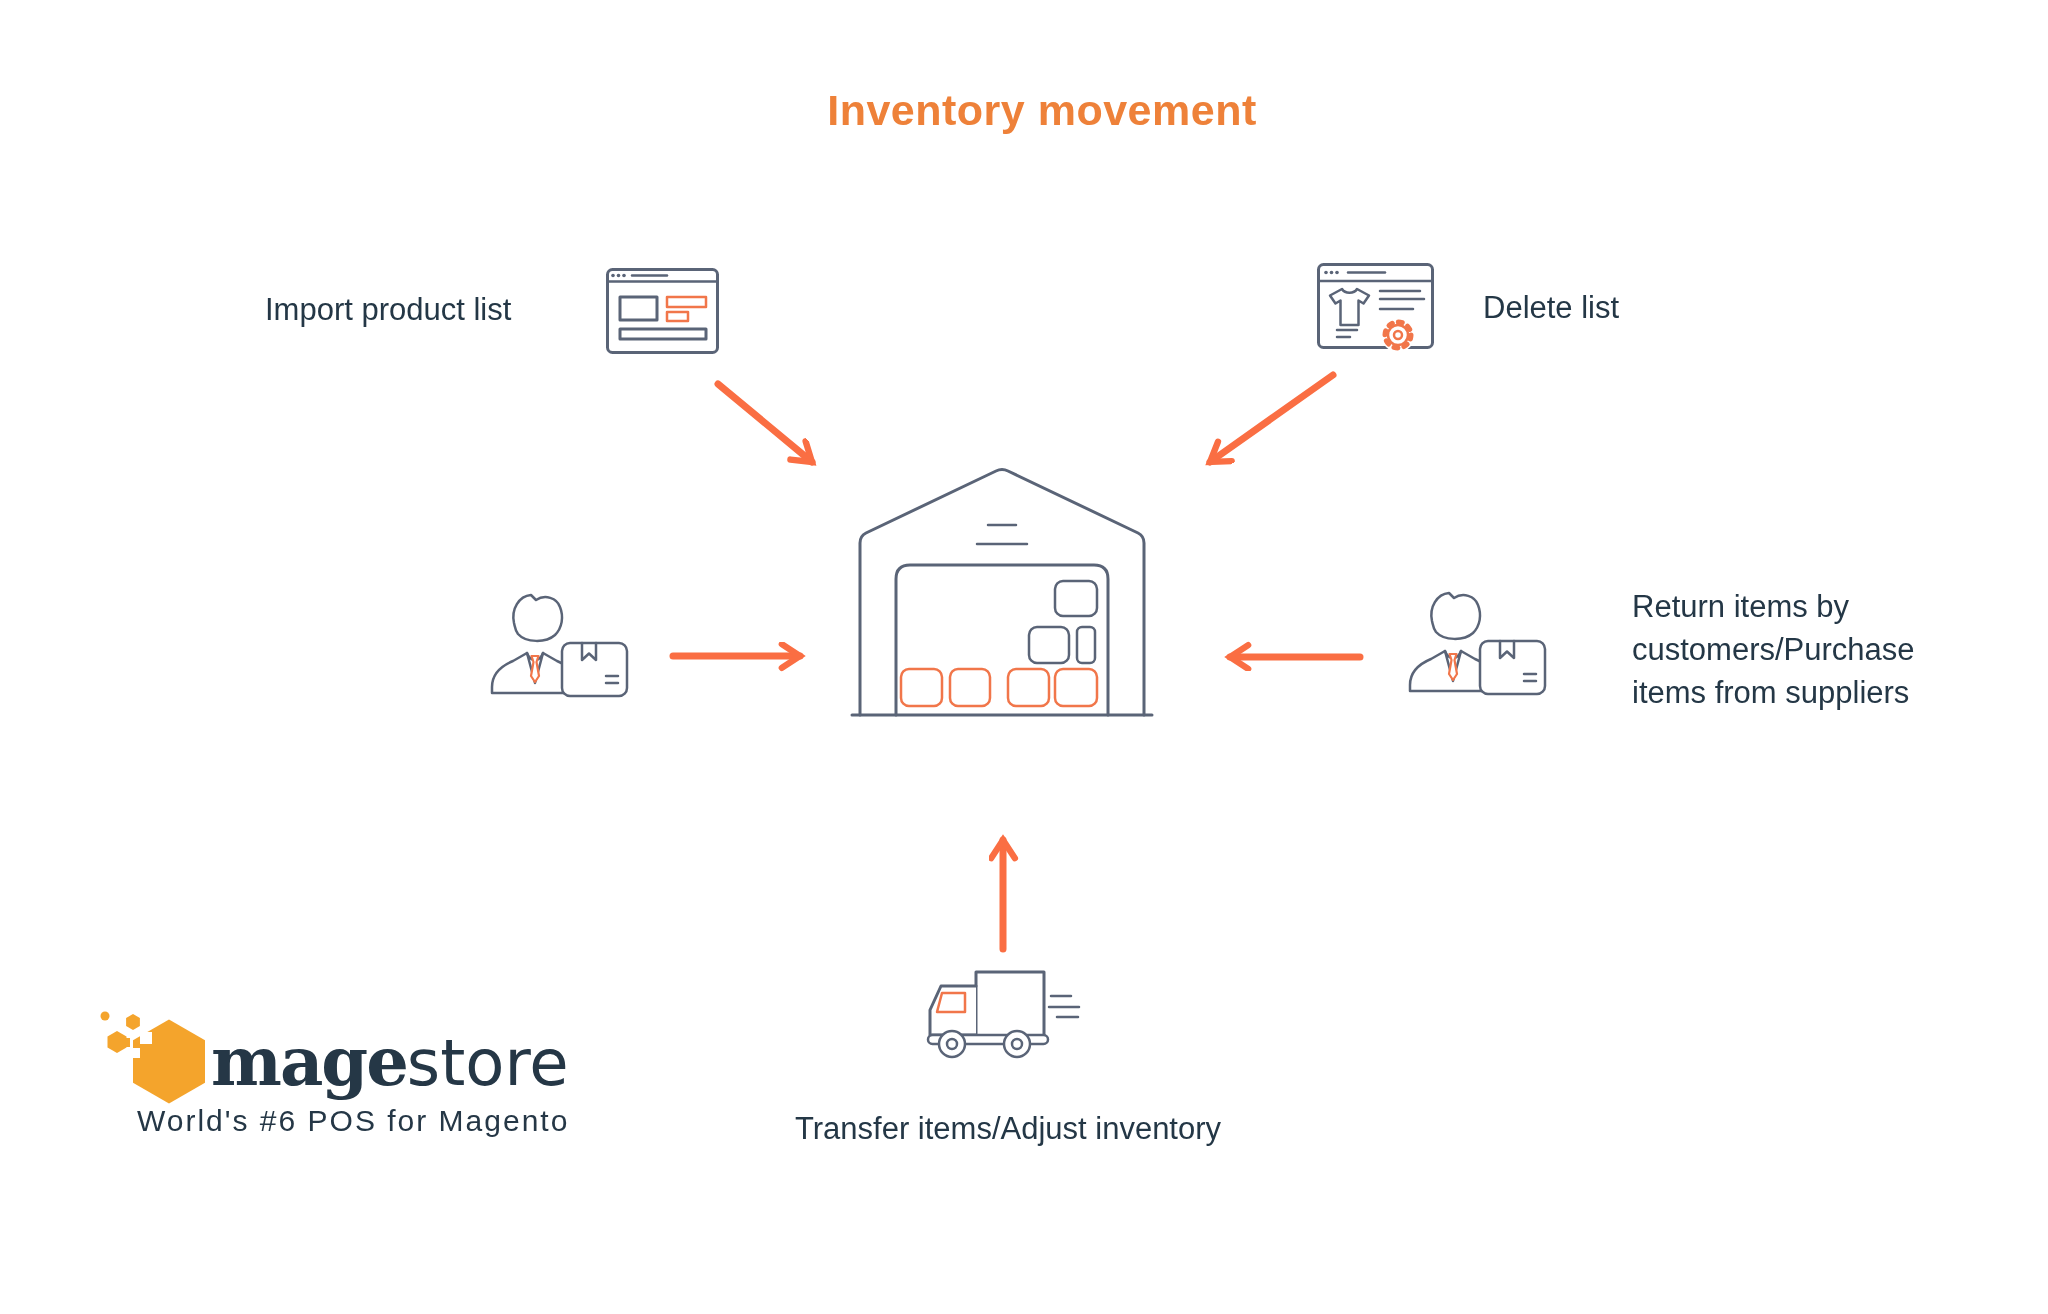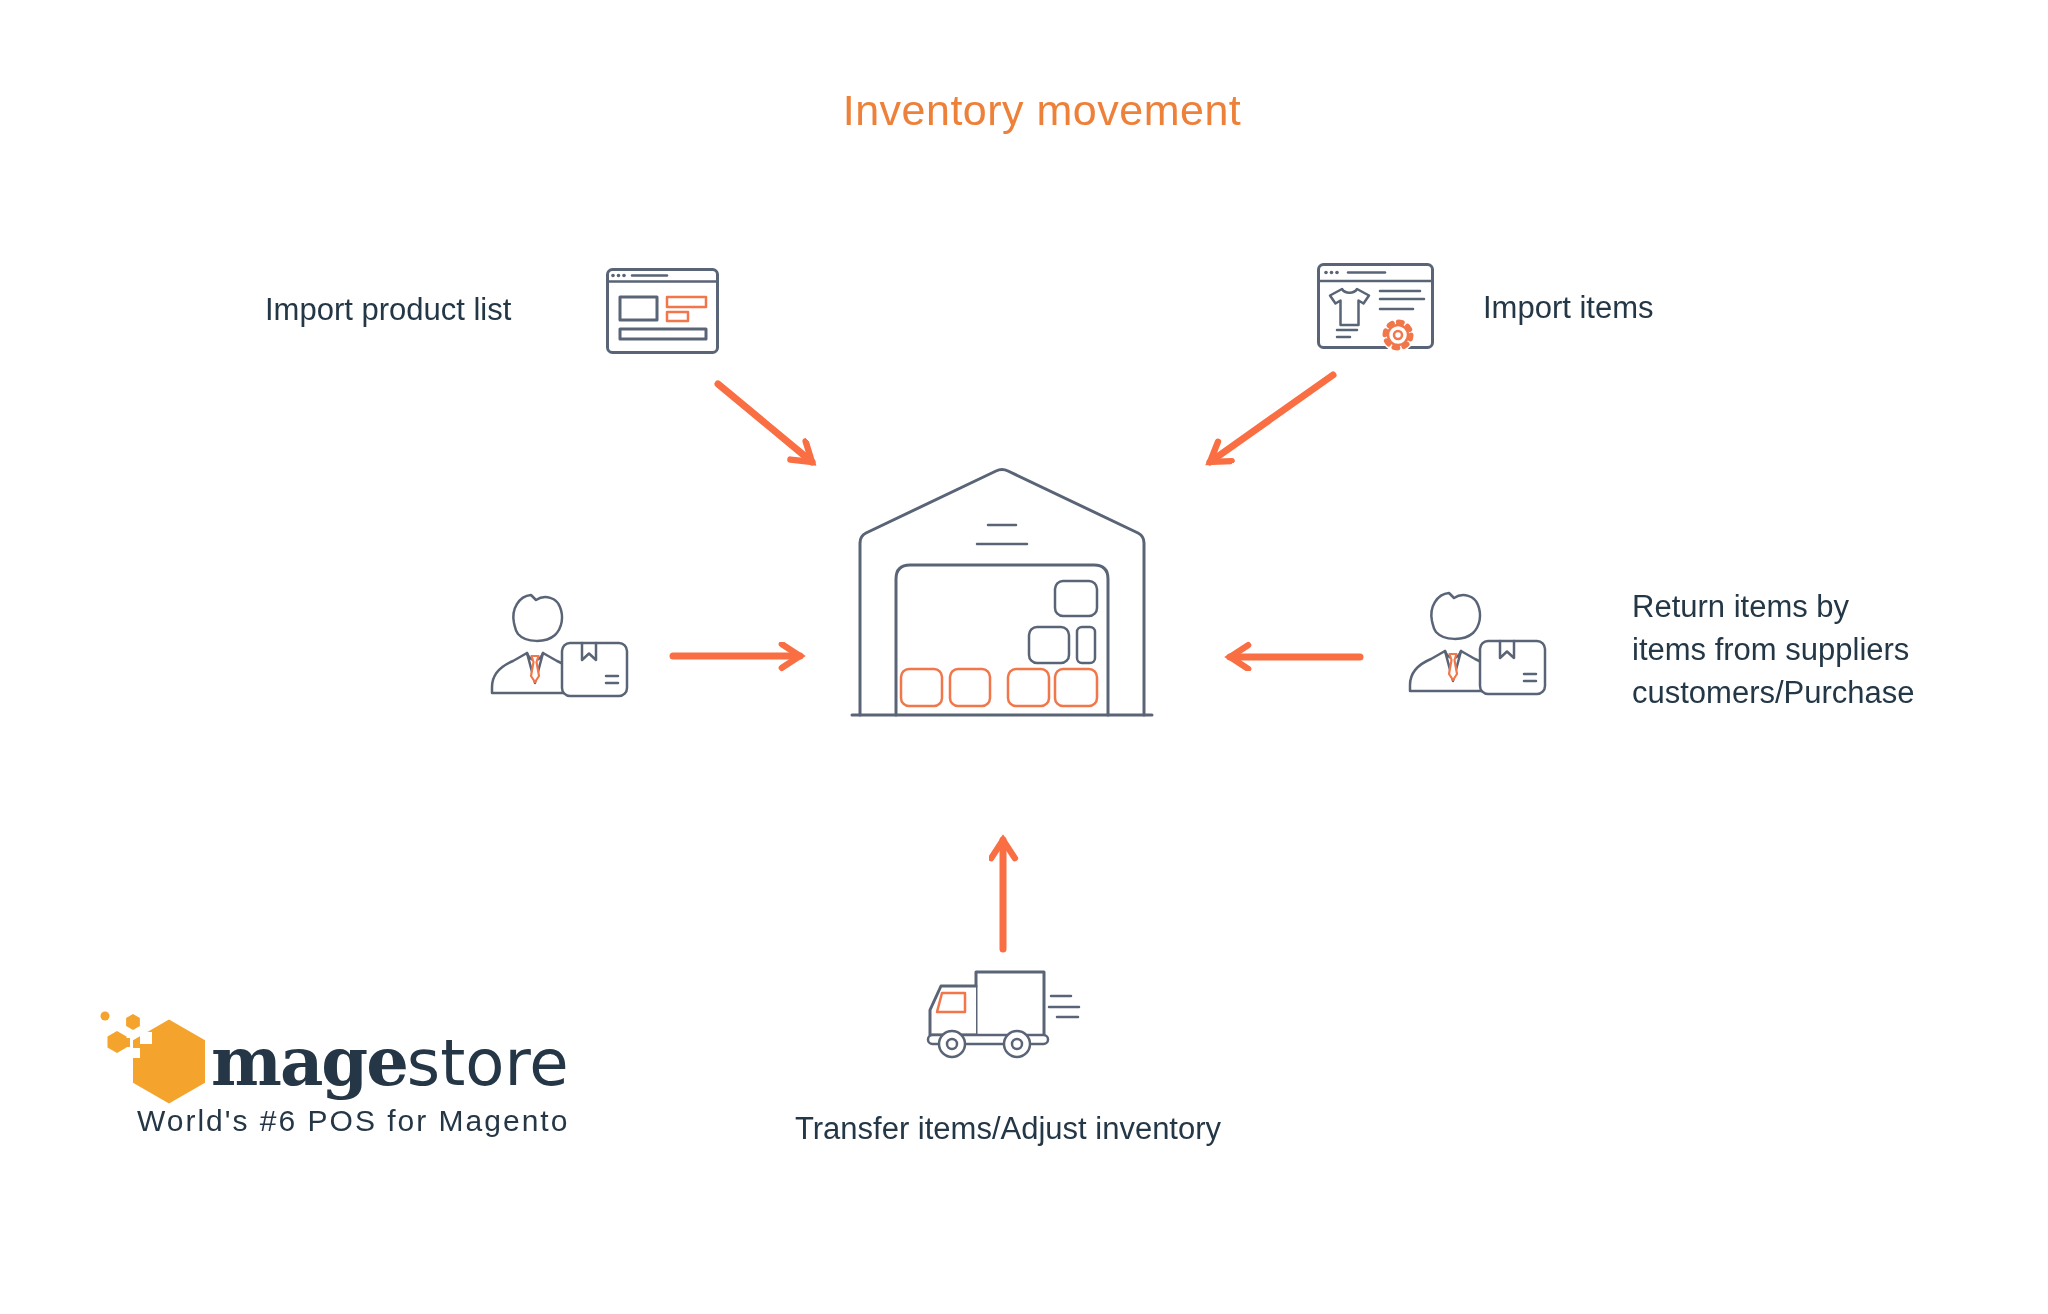--- a/index.html
+++ b/index.html
@@ -14,21 +14,21 @@
     --background:#ffffff;
   }
   html,body{margin:0;padding:0;background:#e9e9e9;}
   #canvas{
     position:relative;width:2048px;height:1314px;background:var(--background,#fff);
     overflow:hidden;font-family:"Liberation Sans",sans-serif;
   }
   .abs{position:absolute;}
   .title{
     top:86px;left:36px;width:2012px;text-align:center;
-    font-size:43px;font-weight:normal;color:var(--title-orange);
+    font-size:43px;font-weight:bold;color:var(--title-orange);
     letter-spacing:.5px;
   }
   .label{color:var(--label-navy);font-size:31px;line-height:43px;white-space:nowrap;}
   .import-label{left:265px;top:288px;}
   .delete-label{left:1483px;top:286px;}
   .ship-label{left:102px;top:585px;}
   .return-label{left:1632px;top:585px;}
   .transfer-label{left:708px;top:1107px;width:600px;text-align:center;}
   .warehouse-label{left:852px;top:747px;width:300px;text-align:center;
     font-size:33px;color:var(--warehouse-label);}
@@ -102,21 +102,21 @@
     <path class="sn fw" stroke-width="2.5" d="M25 26 L13 32.5 L18.5 40.5 L23.5 37.5 V62 H41.5 V37.5 L46.5 40.5 L52 32.5 L40 26 C37 31 28 31 25 26 Z"></path>
     <path class="sn" stroke-width="2.5" d="M63 28 H103 M63 36 H107 M63 46 H96"></path>
     <path class="sn" stroke-width="2.5" d="M20 67 H40 M20 74 H33"></path>
     <g>
       <circle fill="#ffffff" cx="81" cy="72" r="17"></circle>
       <circle class="so" stroke-width="5" stroke-dasharray="4 6.2" cx="81" cy="72" r="13"></circle>
       <circle class="so fw" stroke-width="2.5" cx="81" cy="72" r="10"></circle>
       <circle class="so" stroke-width="2.5" cx="81" cy="72" r="4"></circle>
     </g>
   </svg>
-  <div class="abs label delete-label">Import items</div>
+  <div class="abs label delete-label">Delete list</div>
 
   <svg class="abs icon" style="left:852px;top:465px" width="300" height="252" viewBox="0 0 300 252">
     <path class="sn fw" stroke-width="3" d="M8 250 L8 78 Q8 71 14 68 L144 6 Q150 3 156 6 L286 68 Q292 71 292 78 L292 250"></path>
     <path class="sn" stroke-width="2.5" d="M136 60 H164 M125 79 H175"></path>
     <path class="sn fw" stroke-width="3" d="M44 250 V114 Q44 100 58 100 H242 Q256 100 256 114 V250"></path>
     <rect class="sn fw" stroke-width="2.5" x="203" y="116" width="42" height="35" rx="8"></rect>
     <rect class="sn fw" stroke-width="2.5" x="177" y="162" width="40" height="36" rx="8"></rect>
     <rect class="sn fw" stroke-width="2.5" x="225" y="162" width="18" height="36" rx="5"></rect>
     <rect class="so fw" stroke-width="2.5" x="49" y="204" width="41" height="37" rx="8"></rect>
     <rect class="so fw" stroke-width="2.5" x="98" y="204" width="40" height="37" rx="8"></rect>
@@ -127,22 +127,22 @@
 
   <svg class="abs icon" style="left:490px;top:590px" width="140" height="110">
     <use href="#person-box"></use>
   </svg>
 
   <svg class="abs icon" style="left:1408px;top:588px" width="140" height="110">
     <use href="#person-box"></use>
   </svg>
   <div class="abs label return-label">
     <div>Return items by</div>
+    <div>customers/Purchase</div>
     <div>items from suppliers</div>
-    <div>customers/Purchase</div>
   </div>
 
   <svg class="abs icon" style="left:924px;top:963px" width="160" height="100" viewBox="0 0 160 100">
     <rect class="sn fw" stroke-width="3" x="52" y="9" width="68" height="67"></rect>
     <path class="sn fw" stroke-width="3" d="M52 23 H17 L6 47 V72 H52"></path>
     <path class="so fw" stroke-width="2.5" d="M18 30 L41 30 L41 49 L13 49 Z"></path>
     <rect class="sn fw" stroke-width="2.5" x="4" y="72" width="120" height="9" rx="4.5"></rect>
     <circle class="sn fw" stroke-width="2.5" cx="28" cy="81" r="13"></circle>
     <circle class="sn fw" stroke-width="2.5" cx="28" cy="81" r="5"></circle>
     <circle class="sn fw" stroke-width="2.5" cx="93" cy="81" r="13"></circle>

